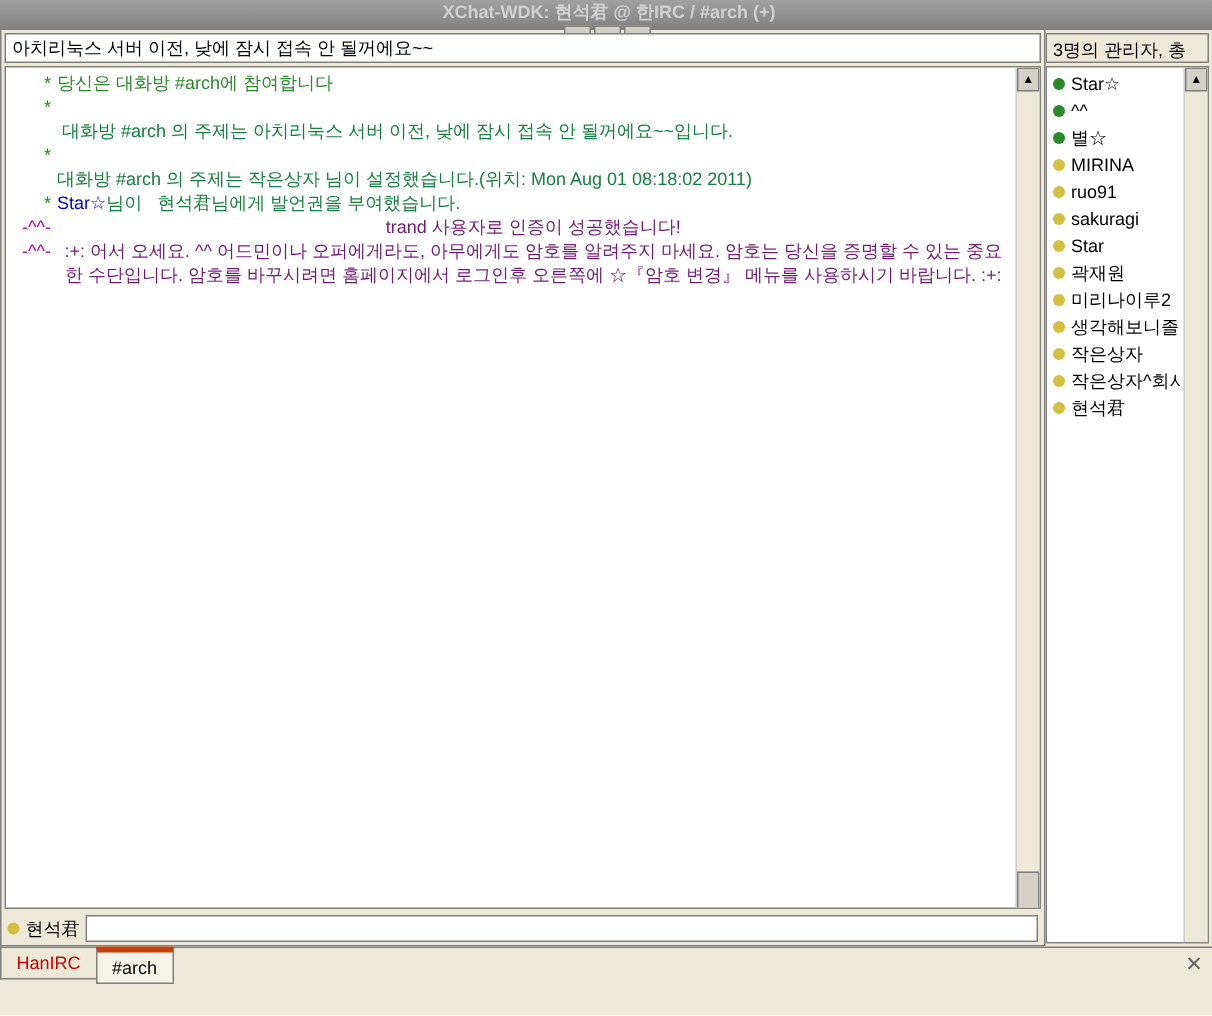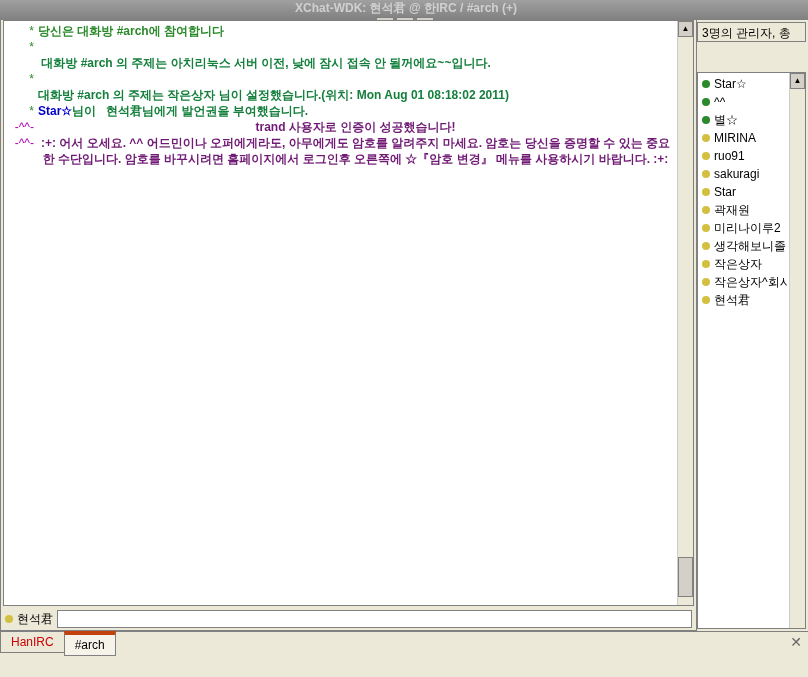--- a/index.html
+++ b/index.html
@@ -62,29 +62,29 @@
   border-left: 1px solid #ccc;
 }
 .scrollbar-v .arrow, .scrollbar-v .thumb {
   background: #d4d0c8;
   border: 1px solid #808080;
 }
 .scrollbar-v .arrow { height: 16px; text-align:center; font-size:8px; line-height:14px; }
 .scrollbar-v .thumb { height: 40px; margin-top: 520px; }
 .chat-line { display: flex; }
 .chat-prefix { width: 30px; text-align: right; padding-right: 4px; flex-shrink: 0; }
-.chat-msg { flex: 1; white-space: pre-wrap; word-break: break-all; font-weight: bold; }
+.chat-msg { flex: 1; white-space: pre-wrap; word-break: break-all; }
 .c-green { color: #2a8a2a; }
 .c-darkred { color: #15803d; margin-top: 16px; }
 .c-blue { color: #0000cc; }
 .c-gray { color: #701a75; text-align: center; }
 .c-dotprefix { color: #b000b0; }
 .right-col {
   width: 111px;
-  display: flex; flex-direction: column; gap: 28px;
+  display: flex; flex-direction: column;
 }
 .right-top {
   height: 20px;
   background: #ece9d8;
   border: 1px solid #808080;
   margin: 2px 2px 0 0;
   padding: 2px 4px;
   font-size: 12px;
   white-space: nowrap;
   overflow: hidden;
@@ -166,20 +166,21 @@
   <span class="title">XChat-WDK: 현석君 @ 한IRC / #arch (+)</span>
   <div class="winbtns">
     <div class="winbtn">_</div>
     <div class="winbtn">□</div>
     <div class="winbtn">×</div>
   </div>
 </div>
 
 <div class="content-row">
   <div class="left-col">
+    <input class="topic-bar" value="아치리눅스 서버 이전, 낮에 잠시 접속 안 될꺼에요~~" style="">
     <div class="chat-area">
       <div class="chat-inner" id="chat-inner">
           <div class="chat-line">
             <div class="chat-prefix c-green">*</div>
             <div class="chat-msg c-green">당신은 대화방 #arch에 참여합니다</div>
           </div>
           <div class="chat-line">
             <div class="chat-prefix c-green">*</div>
             <div class="chat-msg c-darkred"> 대화방 #arch 의 주제는 아치리눅스 서버 이전, 낮에 잠시 접속 안 될꺼에요~~입니다.</div>
           </div>

